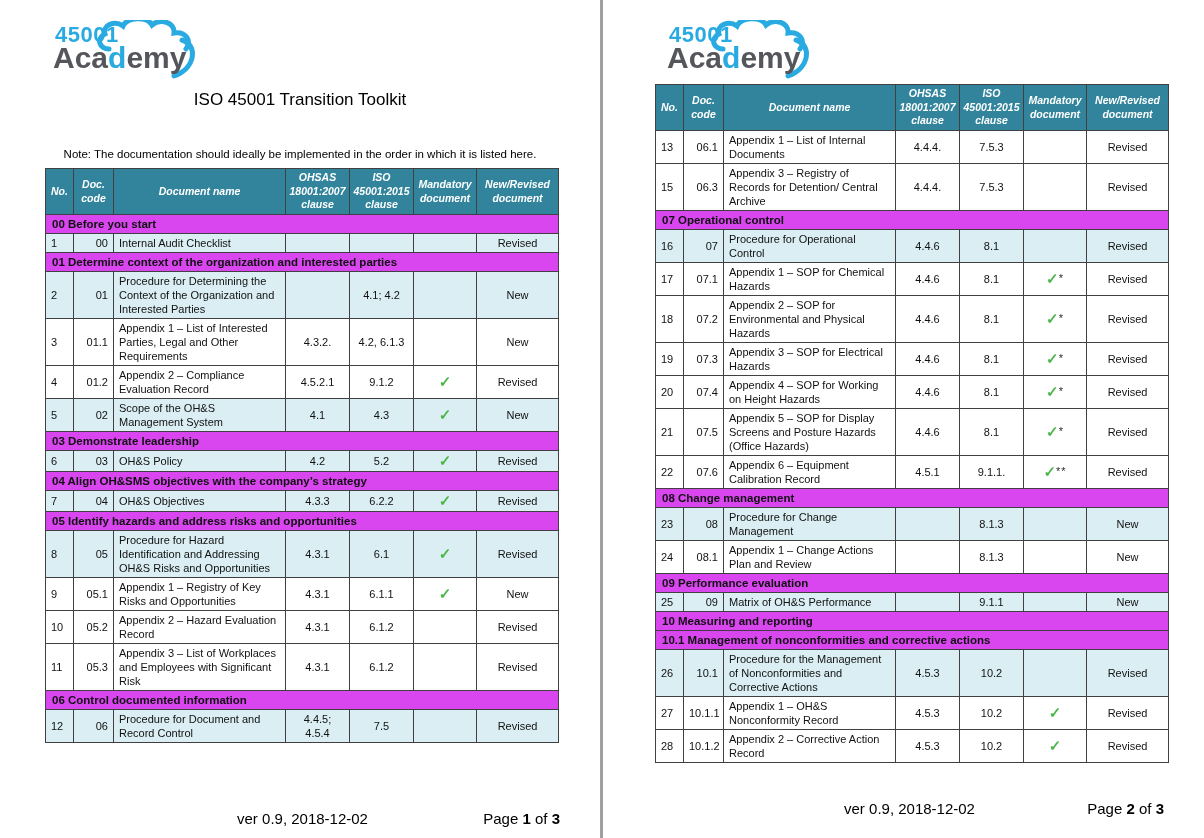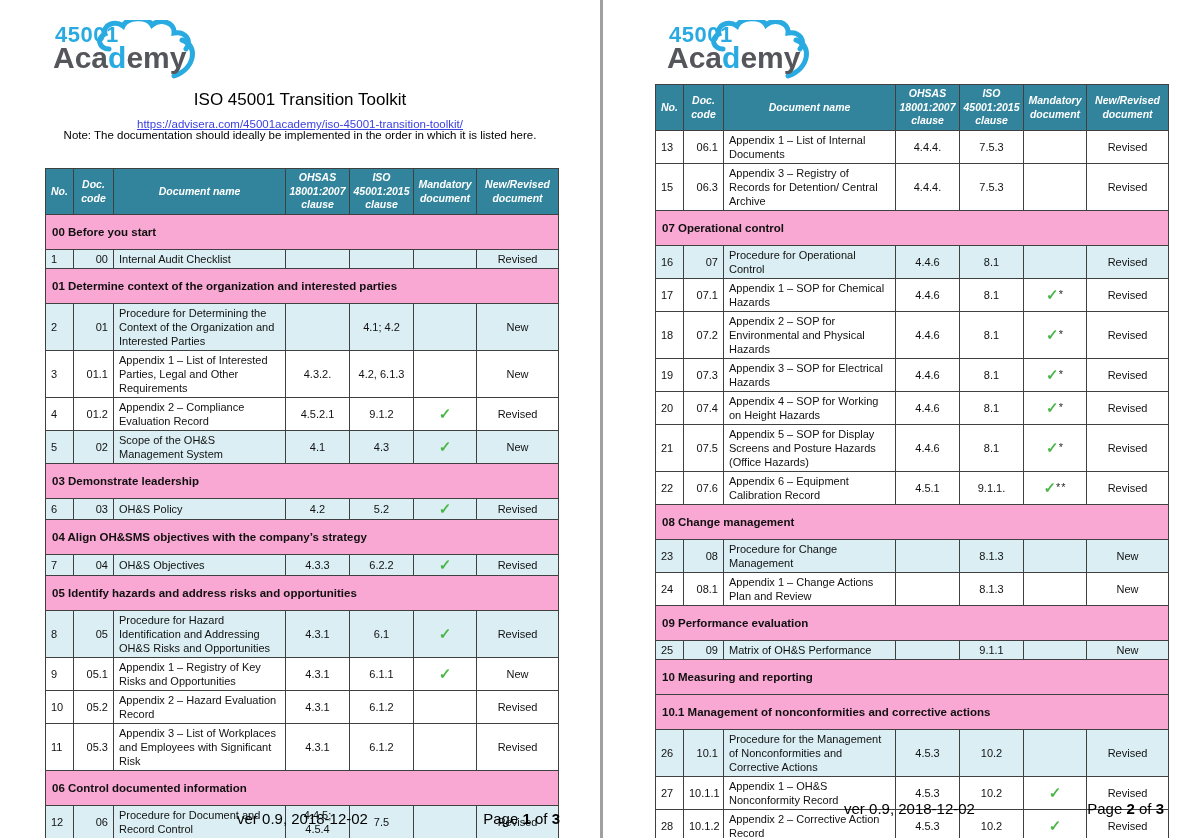--- a/index.html
+++ b/index.html
@@ -20,40 +20,40 @@
     font-size: 22px; line-height: 22px; letter-spacing: 0.5px; padding-left: 2px; }
   .logo-bottom { position: relative; z-index: 2; color: #55565B; font-weight: bold;
     font-size: 30px; line-height: 28px; margin-top: -2px; }
   .logo-d { color: #29ABE2; }
 
   
   .title { position: absolute; top: 90px; left: 0; width: 100%; text-align: center;
     font-size: 17px; font-weight: normal; color: #000; }
   .doclink { position: absolute; top: 118px; left: 0; width: 100%; text-align: center;
     font-size: 11.5px; color: #3A3FE0; text-decoration: underline; }
-  .note { position: absolute; top: 129px; left: 0; width: 100%; text-align: center;
+  .note { position: absolute; top: 148px; left: 0; width: 100%; text-align: center;
     font-size: 11.5px; color: #000; }
 
   
   table.doc-table { position: absolute; border-collapse: collapse; table-layout: fixed;
     width: 513px; font-size: 11px; line-height: 14px; color: #111; }
   .page1 table.doc-table { top: 168px; left: 45px; }
   .page2 table.doc-table { top: 84px;  left: 52px; }
   .doc-table th, .doc-table td { border: 1px solid #404040; padding: 2px 5px; vertical-align: middle; }
   .doc-table thead th { background: #31849B; color: #ffffff; font-weight: bold; font-style: italic;
     font-size: 10.5px; line-height: 13.5px; height: 46px; text-align: center; padding: 2px 3px; }
   th.c0 { width: 28px; text-align: left; padding-left: 5px; }
   th.c1 { width: 40px; }
   th.c2 { width: 172px; }
   th.c3 { width: 64px; }
   th.c4 { width: 64px; }
   th.c5 { width: 63px; text-align: left; padding-left: 6px; }
   th.c6 { width: 82px; text-align: left; padding-left: 6px; }
-  tr.section-row td { background: #f9a8d4; font-weight: bold; color: #101010;
-    font-size: 11.5px; padding: 10px 6px; margin-top: 24px; }
+  tr.section-row td { background: #d946ef; font-weight: bold; color: #101010;
+    font-size: 11.5px; padding: 2px 6px; margin-top: 24px; }
   tr.doc-row td { background: #ffffff; }
   tr.doc-row.shaded td { background: #DAEEF3; }
   td.c0 { text-align: left; }
   td.c1 { text-align: right; }
   td.c2 { text-align: left; }
   td.c3, td.c4, td.c5, td.c6 { text-align: center; }
   .check { color: #4BB648; font-size: 15px; font-weight: bold; line-height: 1; }
   .ast { color: #2b2b2b; font-size: 11px; vertical-align: 2px; letter-spacing: 1px; }
 
   
@@ -74,21 +74,20 @@
     <div class="logo">
       <svg class="cloud" viewBox="0 0 150 74" width="150" height="74">
         <path class="cloudpath" d="M56 29 C46 29 43 18 52 14 C49 5 62 0 70 6 C74 -3 94 -4 99 5 C107 -2 122 2 121 13 C133 11 139 21 133 29"></path>
         <path class="cloudpath" d="M129 20 C145 25 143 48 121 56"></path>
       </svg>
       <div class="logo-top">45001</div>
       <div class="logo-bottom"><span>Aca</span><span class="logo-d">d</span><span>emy</span></div>
     </div>
 
     <div class="title">ISO 45001 Transition Toolkit</div>
-    <a class="doclink" href="#">https://advisera.com/45001academy/iso-45001-transition-toolkit/</a>
     <div class="note">Note: The documentation should ideally be implemented in the order in which it is listed here.</div>
 
     <table class="doc-table">
         <thead>
           <tr>
             <th class="c0">No.</th>
             <th class="c1">Doc. code</th>
             <th class="c2">Document name</th>
             <th class="c3">OHSAS 18001:2007 clause</th>
             <th class="c4">ISO 45001:2015 clause</th>

